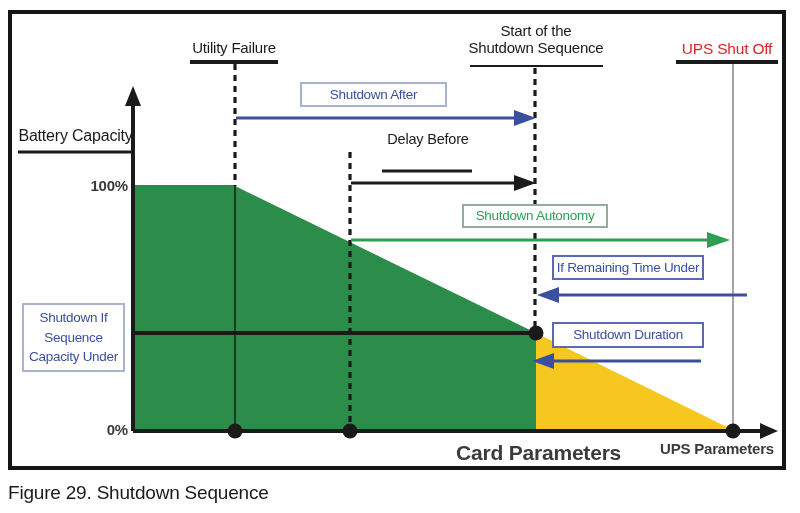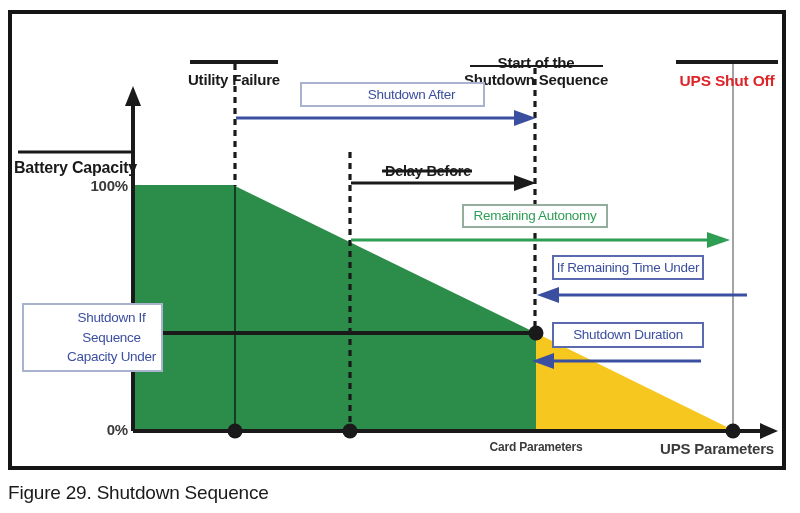--- a/index.html
+++ b/index.html
@@ -6,31 +6,31 @@
   #page{
     position:relative;width:800px;height:513px;background:#fff;overflow:hidden;
     font-family:"Liberation Sans", sans-serif;color:#1a1a1a;
   }
   .frame{
     position:absolute;left:8px;top:10px;width:770px;height:452px;
     border:4px solid #151515;background:transparent;
   }
   svg{position:absolute;left:0;top:0;}
   .lbl{position:absolute;line-height:1.12;letter-spacing:-0.2px;white-space:nowrap;}
-  .bold{font-weight:700;margin-top:32px;}
+  .bold{font-weight:400;}
   .center{text-align:center;}
   .right{text-align:right;}
   .red{color:var(--red);}
   .graytext{color:#3b3b3b;font-weight:700;}
   .boxlbl{
     position:absolute;background:#fff;display:flex;align-items:center;justify-content:center;
     font-size:13.5px;letter-spacing:-0.3px;text-align:center;line-height:1.45;
   }
   .bluebox{border:2px solid var(--box_border_blue);color:var(--blue);}
-  .lightbluebox{border:2px solid var(--box_border_light);color:var(--blue);padding-left:38px;}
+  .lightbluebox{border:2px solid var(--box_border_light);color:var(--blue);}
   .greenbox{border:2px solid var(--box_border_green);color:var(--green_text);}
   .caption{position:absolute;left:8px;top:482px;font-size:19px;font-weight:400;letter-spacing:-0.2px;}
 </style>
 </head>
 <body>
 
 <div id="page">
 
   <div class="frame"></div>
 
@@ -75,37 +75,37 @@
 
     <circle cx="235" cy="431" r="7.5" style="fill:var(--black)"></circle>
     <circle cx="350" cy="431" r="7.5" style="fill:var(--black)"></circle>
     <circle cx="733" cy="431" r="7.5" style="fill:var(--black)"></circle>
     <circle cx="536" cy="333" r="7.5" style="fill:var(--black)"></circle>
   </svg>
 
   <div class="lbl bold center" style="left:13px;top:127px;width:125px;font-size:16px">Battery Capacity</div>
   <div class="lbl graytext right" style="left:78px;top:178px;width:50px;font-size:15px">100%</div>
   <div class="lbl graytext right" style="left:88px;top:422px;width:40px;font-size:15px">0%</div>
-  <div class="lbl graytext center" style="left:456px;top:441px;width:160px;font-size:12px">Card Parameters</div>
+  <div class="lbl graytext center" style="left:456px;top:441px;width:160px;font-size:21px">Card Parameters</div>
   <div class="lbl graytext center" style="left:637px;top:441px;width:160px;font-size:15px">UPS Parameters</div>
 
   <div class="lbl bold center" style="left:154px;top:40px;width:160px;font-size:15px">Utility Failure</div>
   <div class="lbl bold center" style="left:456px;top:23px;width:160px;font-size:15px">
     <div>Start of the</div>
     <div>Shutdown Sequence</div>
   </div>
   <div class="lbl bold center red" style="left:647px;top:40px;width:160px;font-size:15.5px">UPS Shut Off</div>
 
   <div class="boxlbl lightbluebox" style="left:300px;top:82px;width:143px;height:21px">Shutdown After</div>
 
   <div class="lbl bold center" style="left:358px;top:131px;width:140px;font-size:14.5px">
     <div>Delay Before</div>
   </div>
 
-  <div class="boxlbl greenbox" style="left:462px;top:204px;width:142px;height:20px">Remaining Autonomy</div>
+  <div class="boxlbl greenbox" style="left:462px;top:204px;width:142px;height:20px">Shutdown Autonomy</div>
 
   <div class="boxlbl bluebox" style="left:552px;top:255px;width:148px;height:21px">If Remaining Time Under</div>
 
   <div class="boxlbl bluebox" style="left:552px;top:322px;width:148px;height:22px">Shutdown Duration</div>
 
   <div class="boxlbl lightbluebox" style="left:22px;top:303px;width:99px;height:65px;flex-direction:column">
     <div>Shutdown If</div>
     <div>Sequence</div>
     <div>Capacity Under</div>
   </div>

